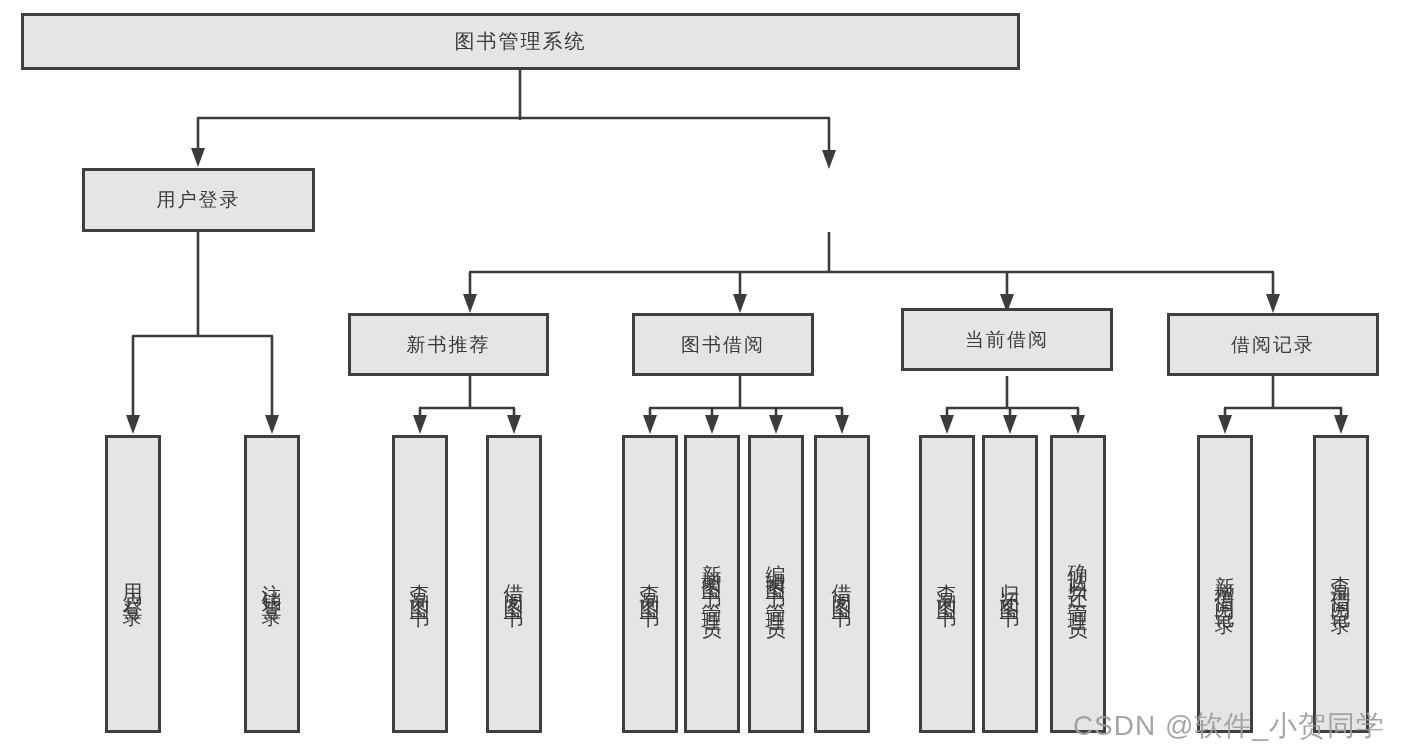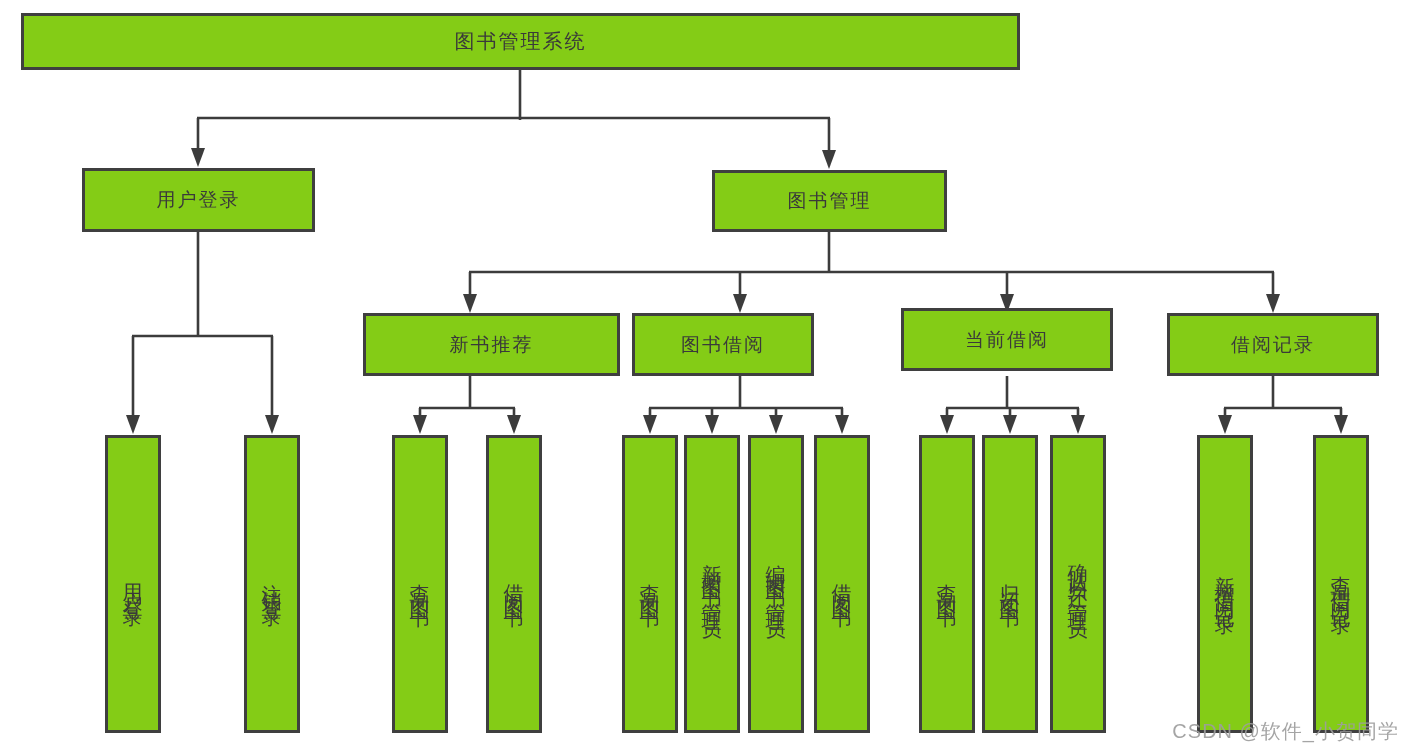--- a/index.html
+++ b/index.html
@@ -16,42 +16,42 @@
     background:var(--bg);
     font-family:"Liberation Sans",sans-serif;
     overflow:hidden;
   }
   .wires{position:absolute;left:0;top:0;width:1405px;height:747px;}
   .wires path{stroke:var(--line);stroke-width:2.6;fill:none;}
   .wires polygon{fill:var(--line);}
   .box{
     position:absolute;
     box-sizing:border-box;
-    background:#84cc16;
+    background:#e5e5e5;
     border:3px solid var(--border);
     display:flex;align-items:center;justify-content:center;
     color:var(--text);
     font-size:19px;
     letter-spacing:2px;
     text-align:center;
     z-index:1;
   }
   .box.root{font-size:20px;}
   .leaf span{
     writing-mode:vertical-rl;
     text-orientation:mixed;
     letter-spacing:8px;
     font-size:20px;
     line-height:1;
     white-space:nowrap;
   }
   .watermark{
     position:absolute;
-    right:6px;bottom:2px;
-    font-size:20px;
+    right:20px;bottom:2px;
+    font-size:28px;
     color:var(--wm);
     opacity:.92;
     z-index:2;
     letter-spacing:1px;
   }
 </style>
 </head>
 <body>
 
 <div class="canvas">
@@ -112,25 +112,22 @@
     <polygon points="1334,415 1348,415 1341,434"></polygon>
   </svg>
 
   <div class="box root" style="left:21px;top:13px;width:999px;height:57px">
     <span>图书管理系统</span>
   </div>
 
   <div class="box" style="left:82px;top:168px;width:233px;height:64px">
     <span>用户登录</span>
   </div>
-  <div class="box" style="left:712px;top:170px;width:235px;height:62px">
-    <span>图书管理</span>
-  </div>
 
-  <div class="box" style="left:363px;top:313px;width:257px;height:63px">
+  <div class="box" style="left:348px;top:313px;width:201px;height:63px">
     <span>新书推荐</span>
   </div>
   <div class="box" style="left:632px;top:313px;width:182px;height:63px">
     <span>图书借阅</span>
   </div>
   <div class="box" style="left:901px;top:308px;width:212px;height:63px">
     <span>当前借阅</span>
   </div>
   <div class="box" style="left:1167px;top:313px;width:212px;height:63px">
     <span>借阅记录</span>

